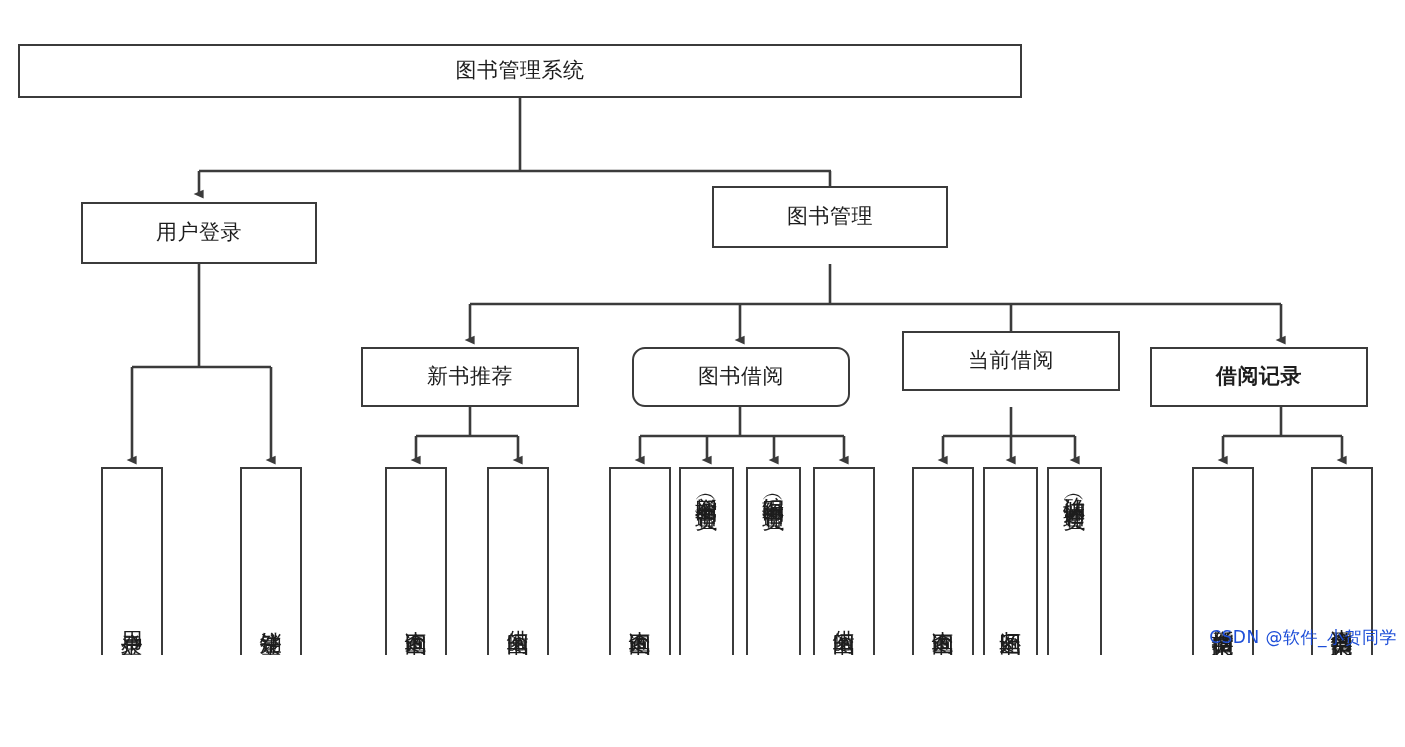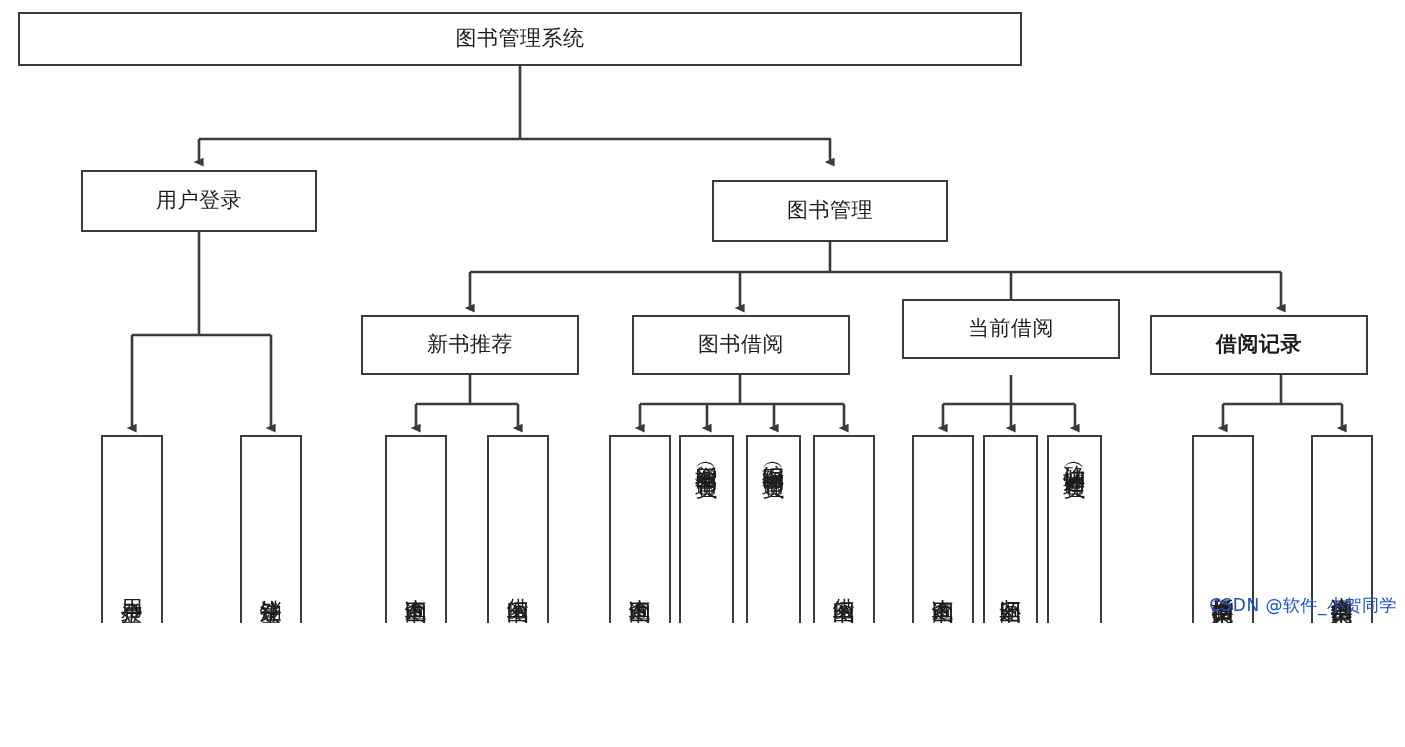--- a/index.html
+++ b/index.html
@@ -9,20 +9,21 @@
   }
   body {
     font-family: "DejaVu Sans", "Liberation Sans", sans-serif;
   }
   #canvas {
     position: relative;
     width: 1405px;
     height: 623px;
     background: #ffffff;
     overflow: hidden;
+    margin-top: 32px;
   }
   #edges {
     position: absolute;
     left: 0;
     top: 0;
     width: 1405px;
     height: 747px;
   }
   .node {
     position: absolute;
@@ -124,28 +125,28 @@
     </g>
   </svg>
 
   <div class="node" style="left:18px;top:12px;width:1004px;height:54px;">
     <span class="lbl">图书管理系统</span>
   </div>
 
   <div class="node" style="left:81px;top:170px;width:236px;height:62px;">
     <span class="lbl">用户登录</span>
   </div>
-  <div class="node" style="left:712px;top:180px;width:236px;height:62px;">
+  <div class="node" style="left:712px;top:154px;width:236px;height:62px;">
     <span class="lbl">图书管理</span>
   </div>
 
   <div class="node" style="left:361px;top:315px;width:218px;height:60px;">
     <span class="lbl">新书推荐</span>
   </div>
-  <div class="node" style="left:632px;top:315px;width:218px;height:60px;">
+  <div class="node" style="left:632px;top:315px;width:218px;height:60px;border-radius:13px;">
     <span class="lbl">图书借阅</span>
   </div>
   <div class="node" style="left:902px;top:299px;width:218px;height:60px;">
     <span class="lbl">当前借阅</span>
   </div>
   <div class="node" style="left:1150px;top:315px;width:218px;height:60px;font-weight:bold;">
     <span class="lbl">借阅记录</span>
   </div>
 
   <div class="node vertical center-text" style="left:101px;top:435px;width:62px;height:300px;">

